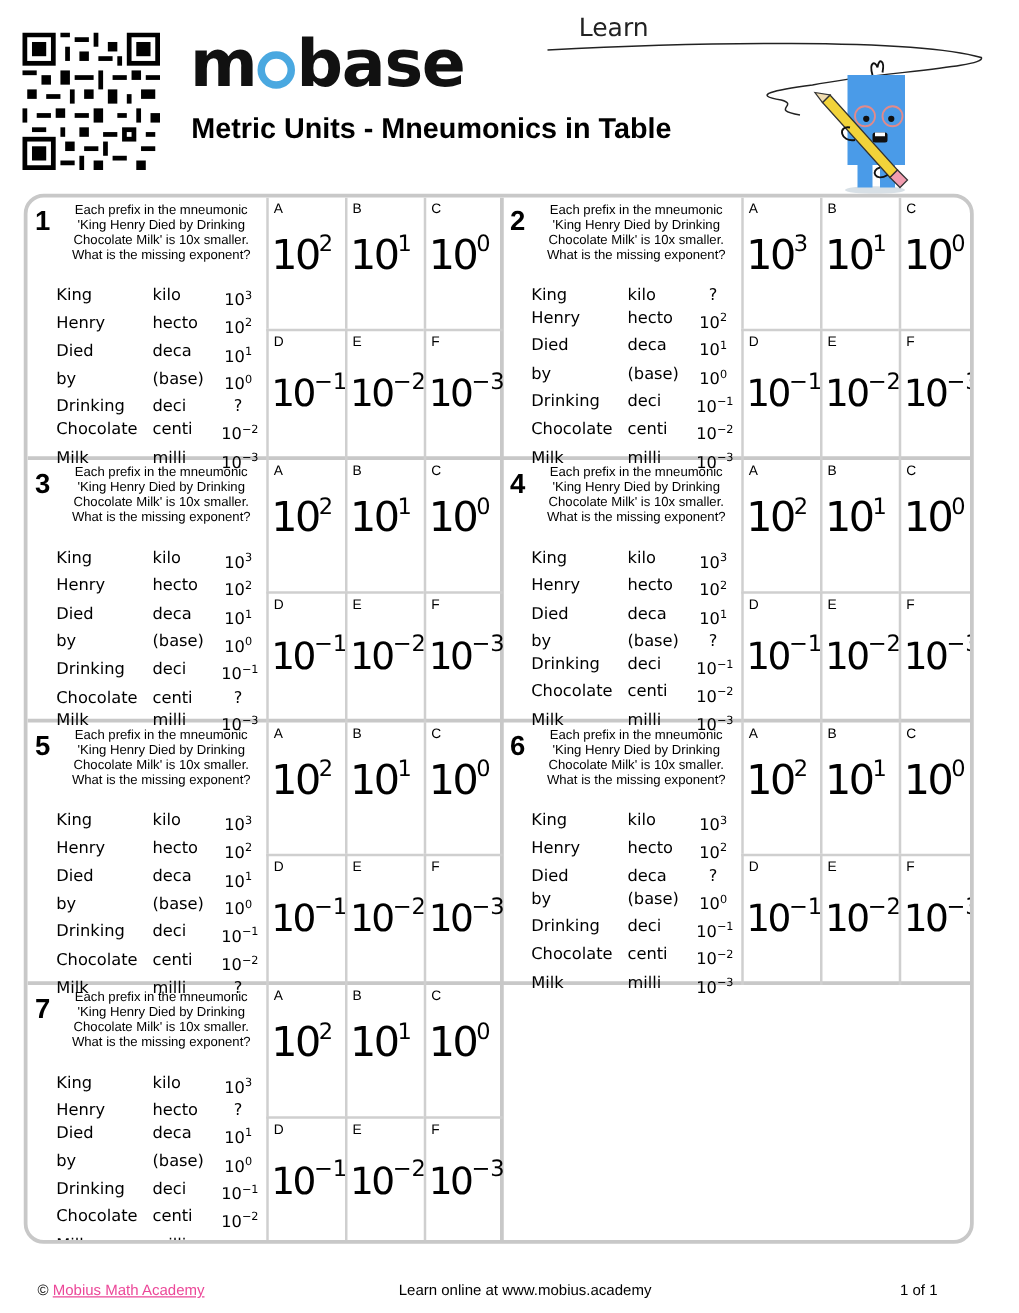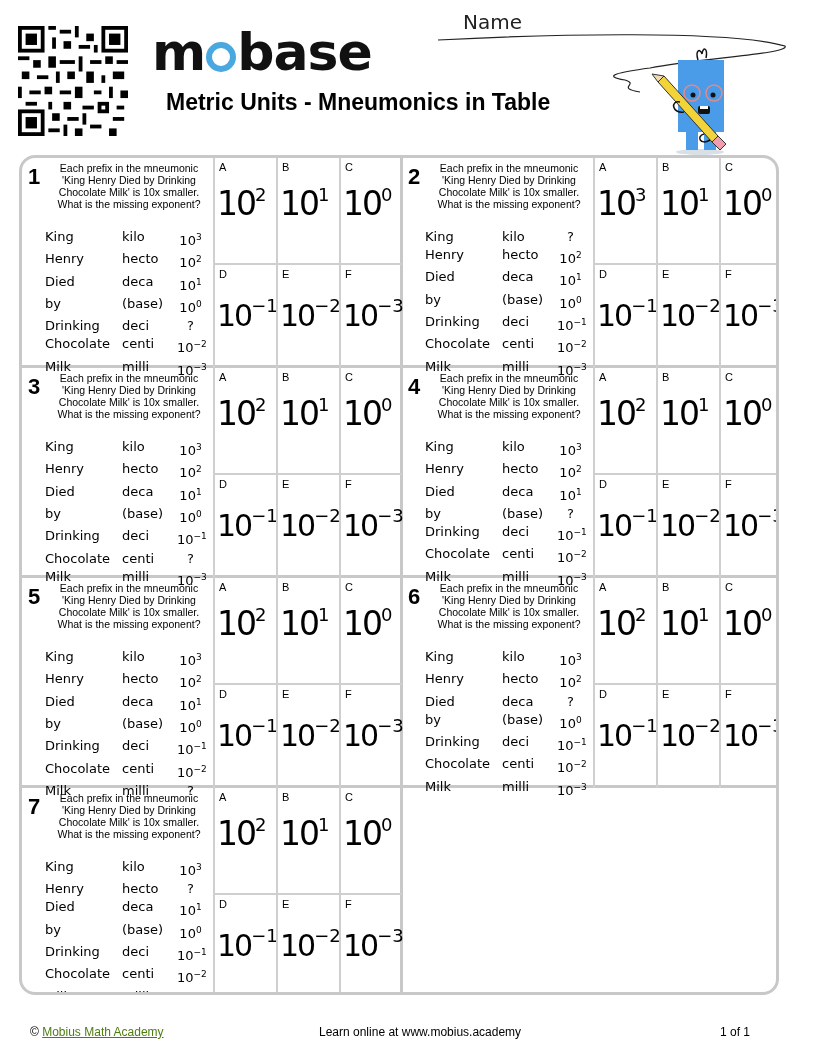--- a/index.html
+++ b/index.html
@@ -1,20 +1,20 @@
 <!DOCTYPE html>
 <html><head>
 <meta charset="utf-8">
 <style>
   html,body{margin:0;padding:0;background:#fff;}
   body{width:815px;height:1050px;position:relative;font-family:"Liberation Sans",sans-serif;color:#000;overflow:hidden;}
   .qr{position:absolute;left:17px;top:26px;width:112px;height:110px;}
   .logo{position:absolute;left:152px;top:22px;font-family:"DejaVu Sans",sans-serif;font-weight:bold;font-size:52px;letter-spacing:-1px;color:#111;line-height:60px;}
   .logo .o{display:inline-block;width:30px;height:30px;border-radius:50%;border:6px solid #4aa8e0;box-sizing:border-box;vertical-align:-2px;margin:0 1px;position:relative;}
-  .title{position:absolute;left:166px;top:88px;font-weight:bold;font-size:23px;line-height:29px;}
+  .title{position:absolute;left:153px;top:88px;font-weight:bold;font-size:23px;line-height:29px;}
   .name-label{position:absolute;left:463px;top:10px;font-family:"DejaVu Sans",sans-serif;font-size:20px;color:#222;}
   .mascot{position:absolute;left:600px;top:40px;width:150px;height:115px;}
   .name-line{position:absolute;left:430px;top:28px;}
   .sheet{position:absolute;left:19px;top:155px;width:760px;height:840px;border:3px solid #c8c8c8;border-radius:16px;box-sizing:border-box;overflow:hidden;}
   .prob{position:absolute;width:380px;height:210px;box-sizing:border-box;}
   .prob .left{position:absolute;left:0;top:0;width:191px;height:100%;box-sizing:border-box;}
   .num{position:absolute;left:6px;top:6px;font-weight:bold;font-size:22px;}
   .q{position:absolute;left:28px;top:4px;width:158px;text-align:center;font-size:10.5px;line-height:12px;}
   .tbl{position:absolute;left:23px;top:70px;font-family:"DejaVu Sans",sans-serif;font-size:13px;line-height:18px;}
   .tbl .row{display:flex;}
@@ -23,21 +23,21 @@
   .tbl .c3{width:27px;text-align:center;}
   .tbl sup{font-size:9px;}
   .grid{position:absolute;left:191px;top:0;width:189px;height:100%;}
   .cell{position:absolute;width:63px;height:105px;box-sizing:border-box;border-left:2px solid #cfcfcf;}
   .cell .lbl{position:absolute;left:4px;top:3px;font-size:11px;}
   .cell .val{position:absolute;left:2px;top:26px;font-family:"DejaVu Sans",sans-serif;font-size:33px;letter-spacing:-2px;white-space:nowrap;}
   .cell .val.neg{font-size:30px;top:33px;}
   .cell .val sup{font-size:18px;letter-spacing:0;vertical-align:14px;line-height:0;}
   .hline{position:absolute;background:#c8c8c8;}
   .footer{position:absolute;top:1025px;font-size:12px;}
-  .footer a{color:#4d7c0f;text-align:right;}
+  .footer a{color:#ec4899;text-align:right;}
 </style>
 </head>
 <body>
 
 <svg class="qr" viewBox="0 0 29 29">
   <rect width="29" height="29" fill="#fff"></rect>
   <g fill="#000">
     <rect x="0" y="0" width="7" height="7"></rect>
       <rect x="1" y="1" width="5" height="5" fill="#fff"></rect>
       <rect x="2" y="2" width="3" height="3"></rect>
@@ -96,21 +96,21 @@
       <rect x="24" y="27" width="2" height="2"></rect>
   </g>
 </svg>
 
 <div class="logo"><span>m</span><span class="o"></span><span>base</span></div>
 
 <div class="title">
   <div>Metric Units - Mneumonics in Table</div>
 </div>
 
-<div class="name-label">Name</div>
+<div class="name-label">Learn</div>
 <svg class="name-line" width="360" height="70" viewBox="0 0 360 70">
   <path d="M 8 12 C 120 6, 300 2, 355 18 C 360 26, 270 30, 220 40 C 190 44, 170 48, 195 52 C 210 56, 185 60, 210 64" fill="none" stroke="#222" stroke-width="1.2"></path>
 </svg>
 
 <svg class="mascot" viewBox="0 0 150 115">
   <ellipse cx="100" cy="112" rx="24" ry="3" fill="#d8e0e6"></ellipse>
   <rect x="78" y="20" width="46" height="72" fill="#4a9be8"></rect>
   <rect x="86" y="90" width="12" height="20" fill="#4a9be8"></rect>
     <rect x="104" y="90" width="12" height="20" fill="#4a9be8"></rect>
   <path d="M 98 20 C 95 10, 100 8, 102 14 C 103 6, 108 8, 106 18" fill="none" stroke="#111" stroke-width="1.5"></path>

